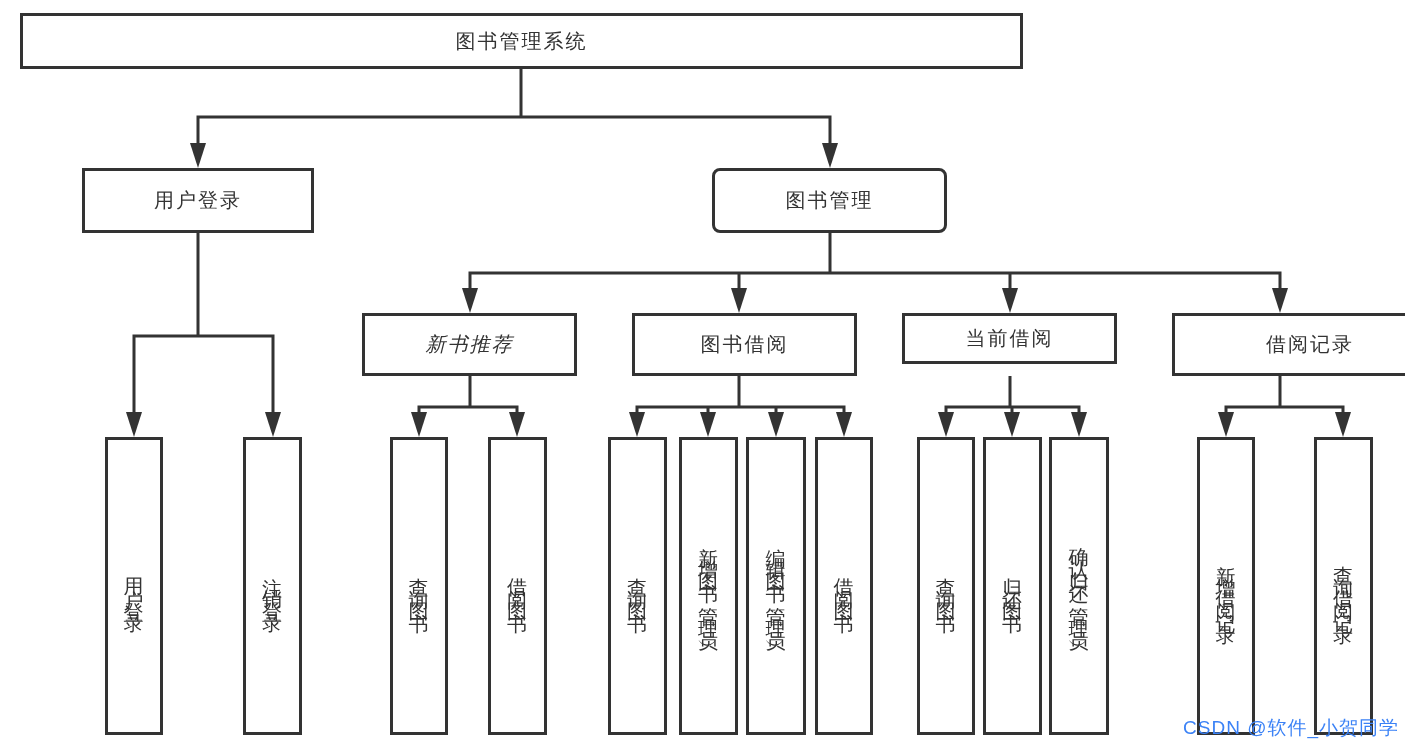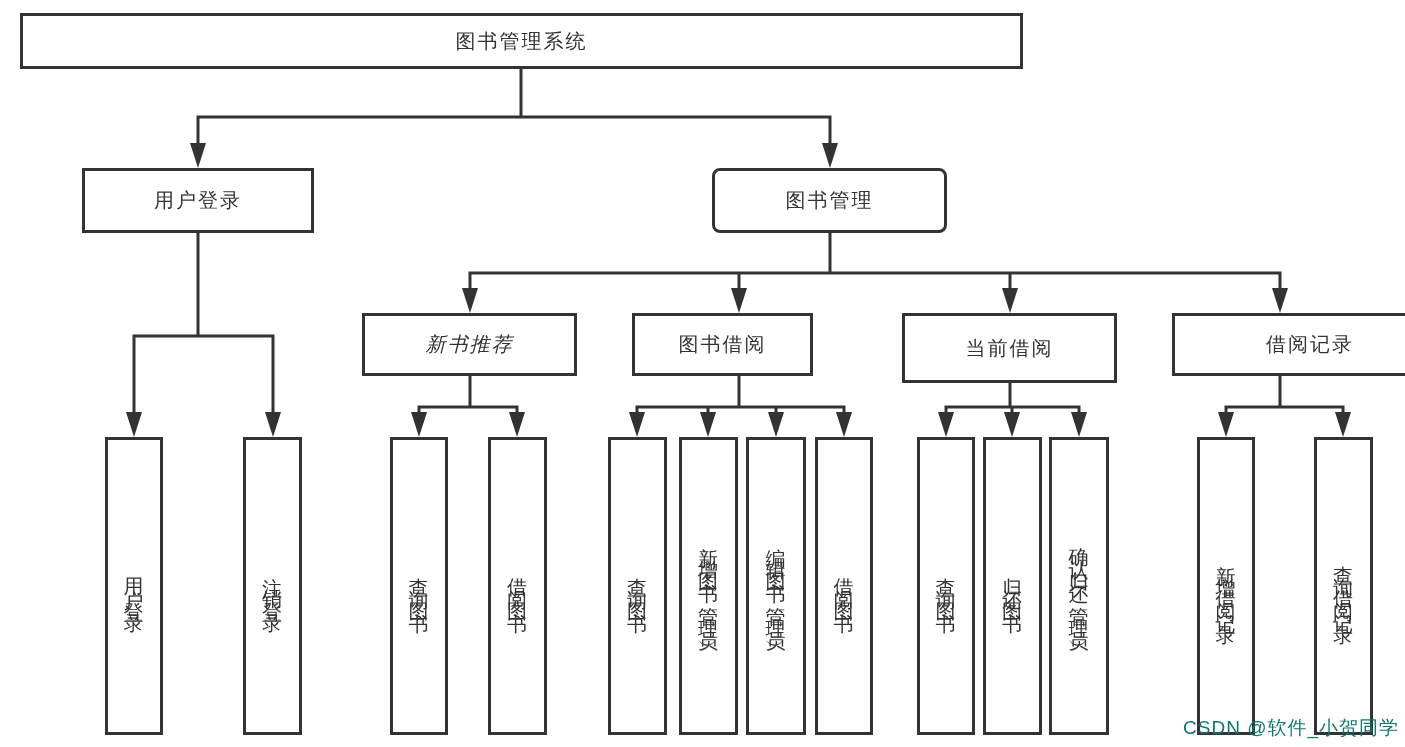--- a/index.html
+++ b/index.html
@@ -48,21 +48,21 @@
     font-size: 20px;
     line-height: 1;
     letter-spacing: 12px;
     color: #333333;
   }
   .watermark {
     position: absolute;
     right: 6px;
     bottom: 6px;
     font-size: 19px;
-    color: #0f766e;
+    color: #3b82f6;
     letter-spacing: 1px;
     z-index: 3;
     white-space: nowrap;
   }
 </style>
 </head>
 <body>
 
 <div id="canvas">
 
@@ -116,24 +116,24 @@
   <div class="node" style="left:82px; top:168px; width:232px; height:65px;">
     <span class="hlabel">用户登录</span>
   </div>
   <div class="node" style="left:712px; top:168px; width:235px; height:65px;border-radius:8px;">
     <span class="hlabel">图书管理</span>
   </div>
 
   <div class="node" style="left:362px; top:313px; width:215px; height:63px;font-style:italic;">
     <span class="hlabel">新书推荐</span>
   </div>
-  <div class="node" style="left:632px; top:313px; width:181px; height:63px;">
+  <div class="node" style="left:632px; top:313px; width:225px; height:63px;">
     <span class="hlabel">图书借阅</span>
   </div>
-  <div class="node" style="left:902px; top:313px; width:215px; height:70px;">
+  <div class="node" style="left:902px; top:313px; width:215px; height:51px;">
     <span class="hlabel">当前借阅</span>
   </div>
   <div class="node" style="left:1172px; top:313px; width:236px; height:63px;padding-left:40px;">
     <span class="hlabel">借阅记录</span>
   </div>
 
   <div class="node leaf" style="left:105px; width:58px;">
     <span class="vlabel">用户登录</span>
   </div>
   <div class="node leaf" style="left:243px; width:59px;">

